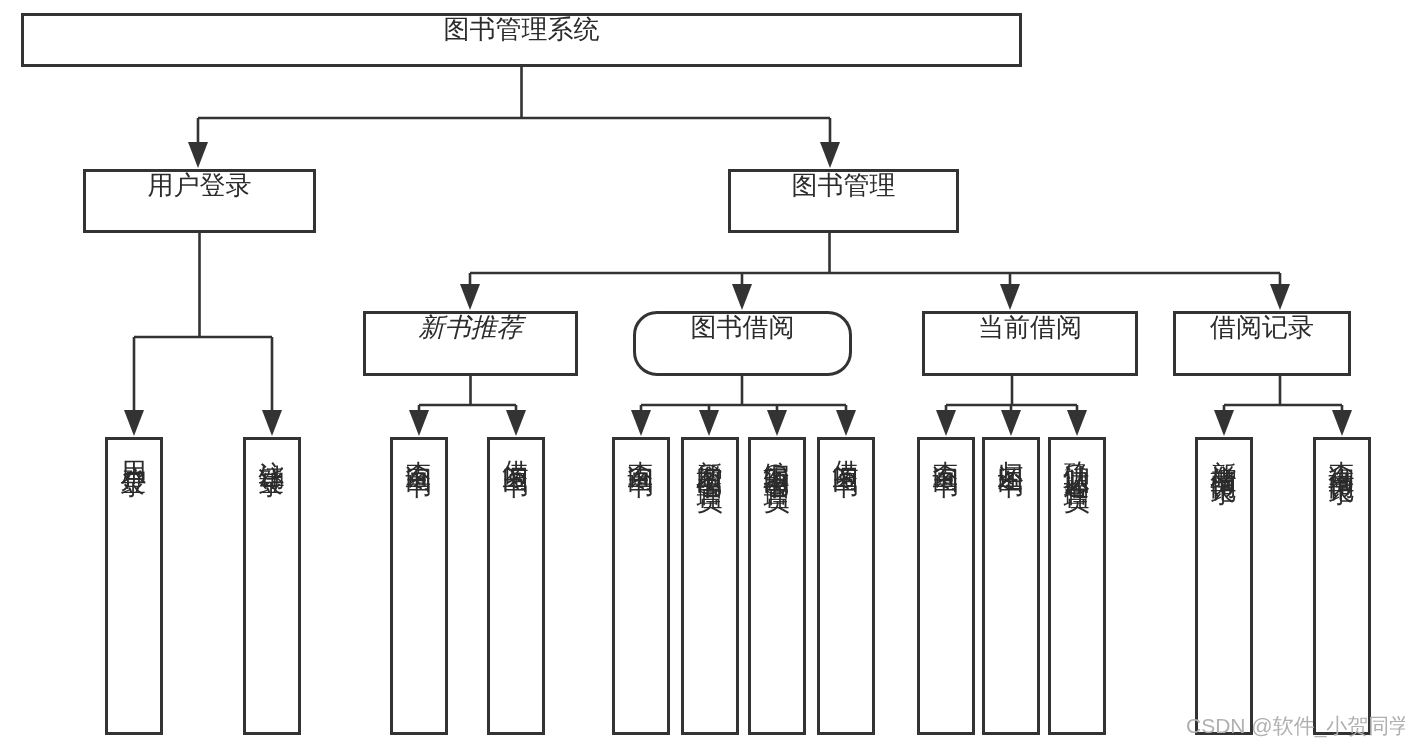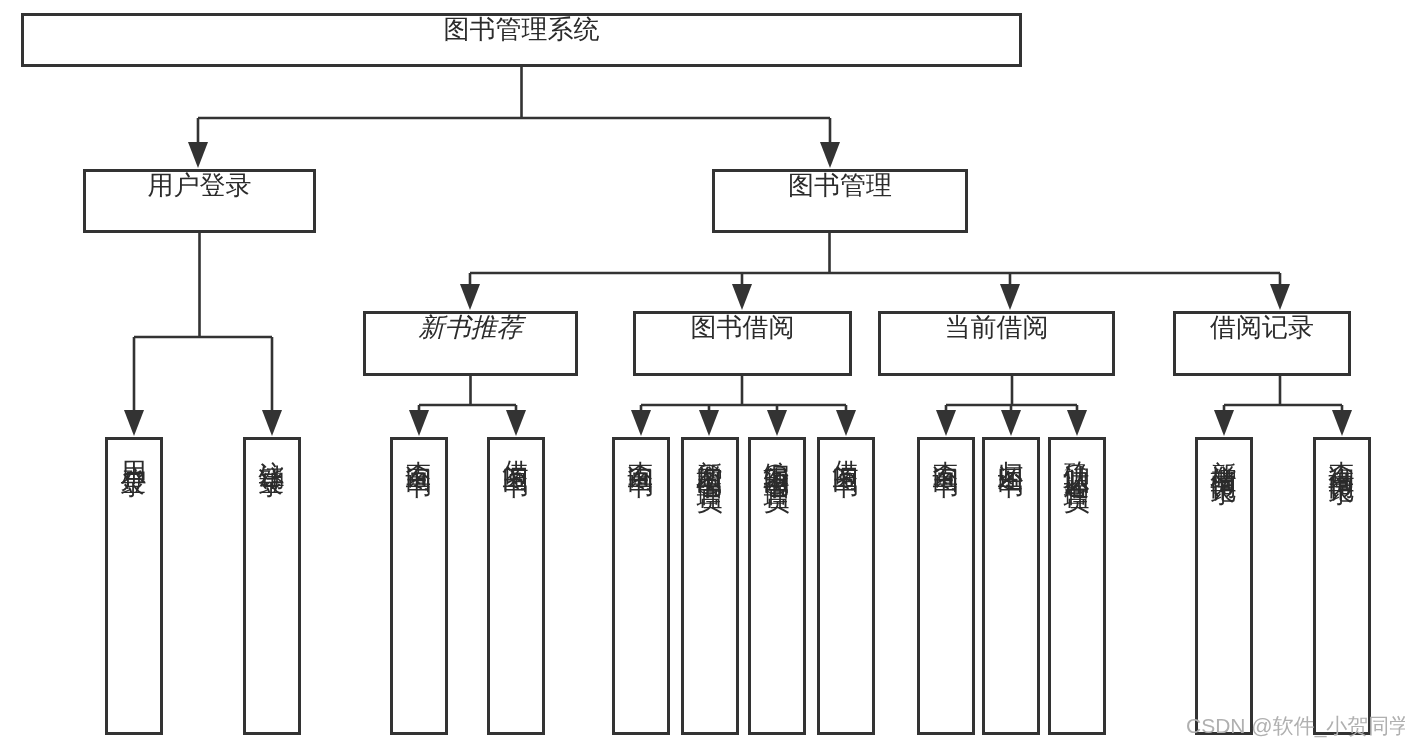--- a/index.html
+++ b/index.html
@@ -73,31 +73,31 @@
     </g>
   </svg>
 
   <div class="box root">
     <span>图书管理系统</span>
   </div>
 
   <div class="box lvl2" style="left:83px;width:233px;">
     <span>用户登录</span>
   </div>
-  <div class="box lvl2" style="left:712px;width:256px;">
+  <div class="box lvl2" style="left:728px;width:231px;">
     <span>图书管理</span>
   </div>
 
   <div class="box lvl3" style="left:363px;width:215px;font-style:italic;">
     <span>新书推荐</span>
   </div>
-  <div class="box lvl3" style="left:633px;width:219px;">
+  <div class="box lvl3" style="left:633px;width:219px;border-radius:24px;">
     <span>图书借阅</span>
   </div>
-  <div class="box lvl3" style="left:878px;width:237px;">
+  <div class="box lvl3" style="left:922px;width:216px;">
     <span>当前借阅</span>
   </div>
   <div class="box lvl3" style="left:1173px;width:178px;">
     <span>借阅记录</span>
   </div>
 
   <div class="box leaf" style="left:105px;">
     <span>用户登录</span>
   </div>
   <div class="box leaf" style="left:243px;">

